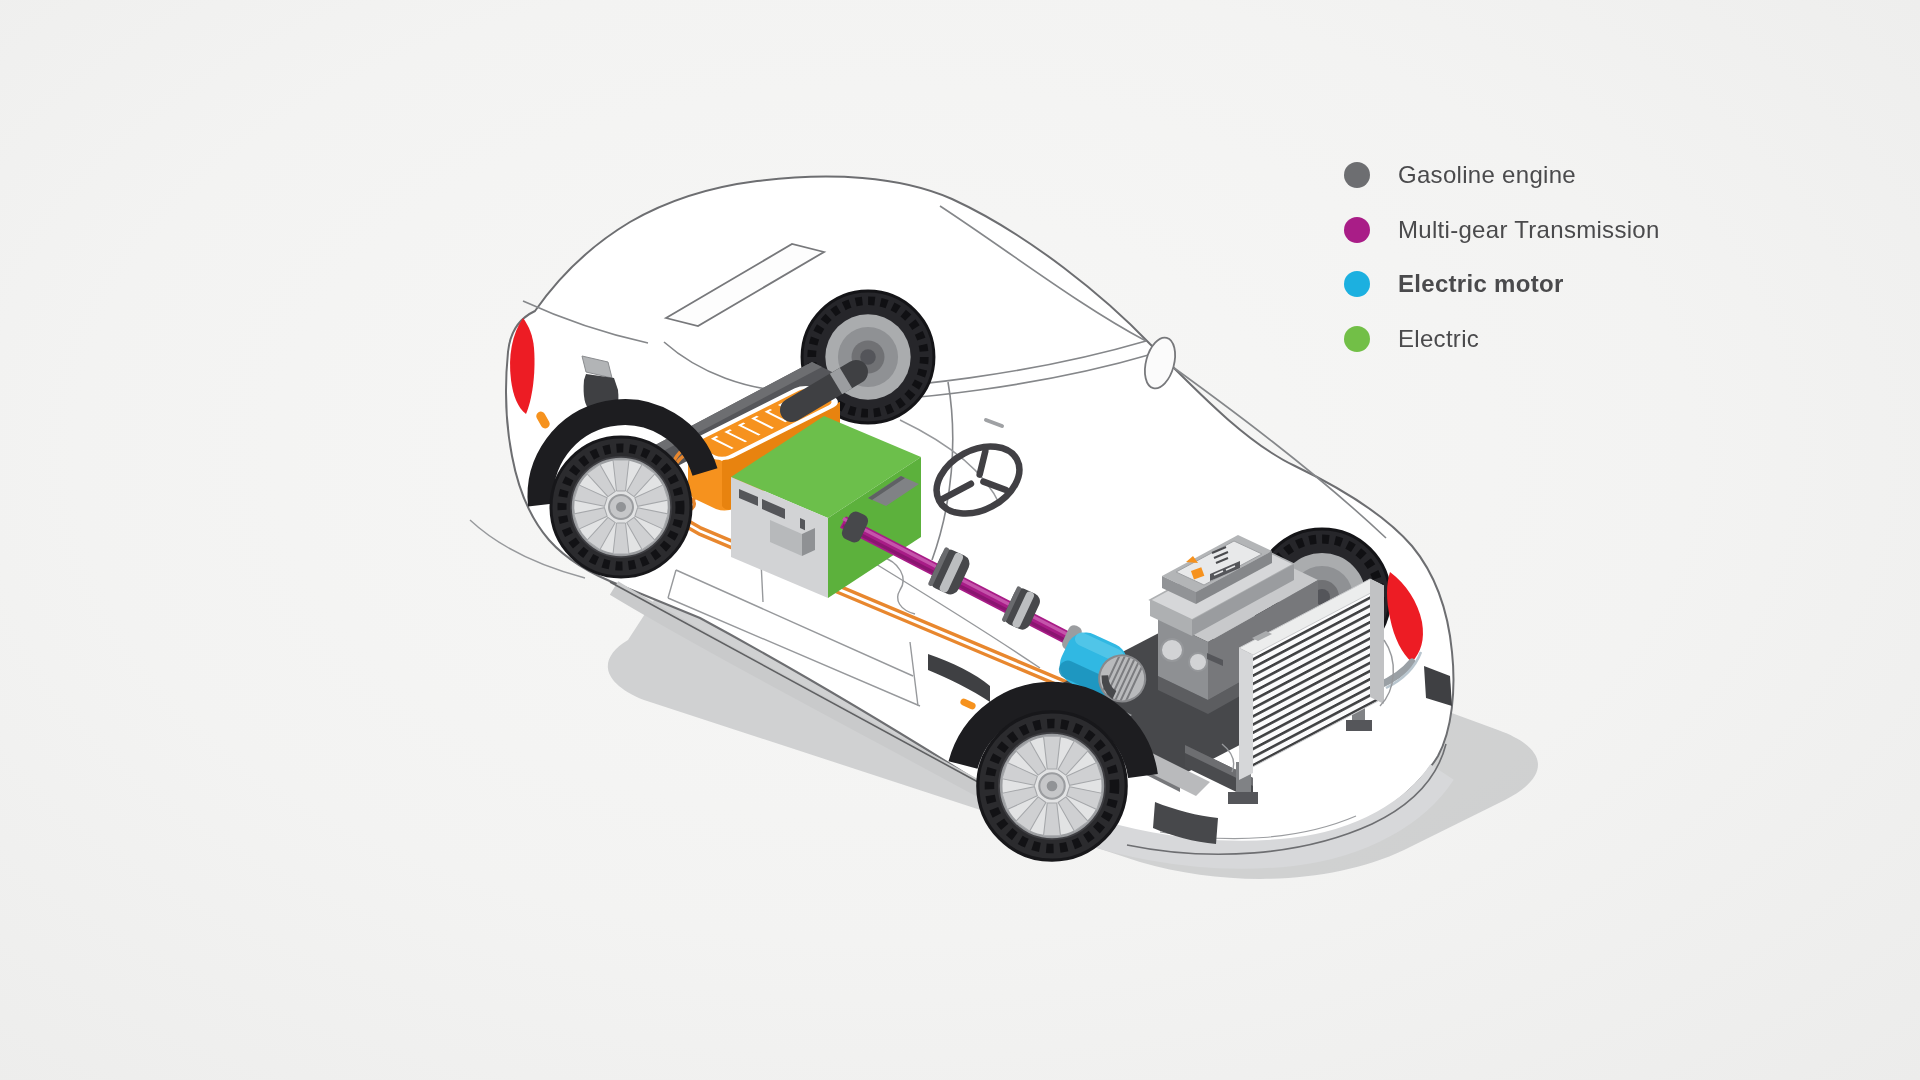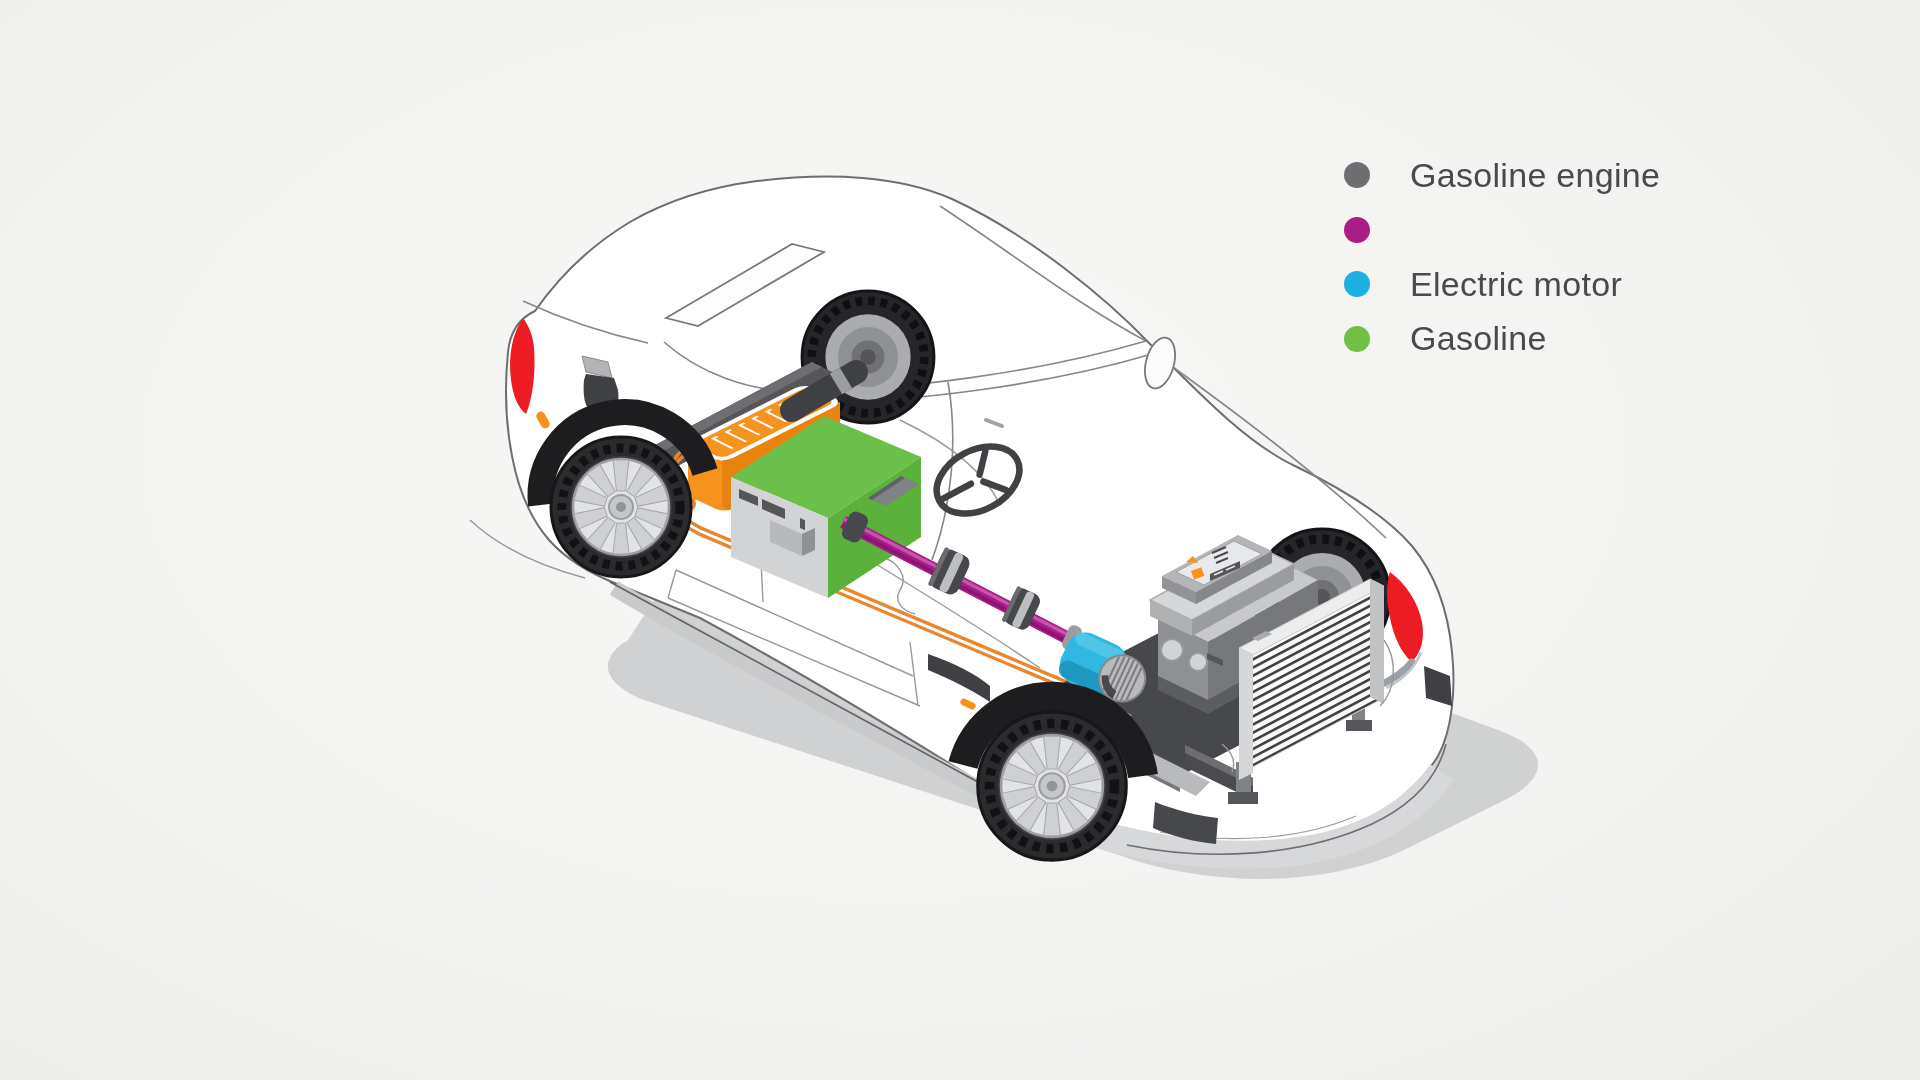--- a/index.html
+++ b/index.html
@@ -8,21 +8,21 @@
     font-family:"Liberation Sans","DejaVu Sans",sans-serif;
     background:var(--background,#f4f4f3);
   }
   .stage{position:relative;width:1920px;height:1080px;
     background:radial-gradient(ellipse at 46% 42%, #f7f7f6 0%, #f3f3f2 55%, #ececeb 100%);}
   svg{position:absolute;left:0;top:0;}
   
   .legend{position:absolute;left:1344px;top:148px;list-style:none;margin:0;padding:0;}
   .legend li{display:flex;align-items:center;height:54.5px;}
   .legend .dot{width:26px;height:26px;border-radius:50%;flex:0 0 26px;}
-  .legend .lbl{margin-left:40px;font-size:34px;letter-spacing:.3px;color:#4a4a4c;}
+  .legend .lbl{margin-left:28px;font-size:24px;letter-spacing:.3px;color:#4a4a4c;}
   
   .c-tank{fill:var(--gas_tank)}
   .c-tank-shade{fill:var(--gas_tank_shade)}
   .c-batt{fill:var(--batteries)}
   .c-batt-shade{fill:var(--batteries_shade)}
   .c-batt-face{fill:var(--batteries_face)}
   .s-trans{stroke:var(--transmission)}
   .s-trans-hi{stroke:var(--transmission_light)}
   .s-trans-lo{stroke:var(--transmission_dark)}
   .c-motor{fill:var(--motor)}
@@ -345,24 +345,25 @@
   </g>
 </svg>
 
 <ul class="legend">
   <li>
     <span class="dot" style="background: rgb(109, 110, 113);"></span>
     <span class="lbl" style="color: rgb(74, 74, 76);">Gasoline engine</span>
   </li>
   <li>
     <span class="dot" style="background: rgb(169, 29, 135);"></span>
+    <span class="lbl" style="color: rgb(74, 74, 76);">Multi-gear Transmission</span>
   </li>
   <li>
     <span class="dot" style="background: rgb(28, 176, 224);"></span>
-    <span class="lbl" style="color: rgb(74, 74, 76);">Electric motor</span>
+    <span class="lbl" style="color: rgb(74, 74, 76); font-weight: bold;">Electric motor</span>
   </li>
   <li>
     <span class="dot" style="background: rgb(114, 191, 71);"></span>
-    <span class="lbl" style="color: rgb(74, 74, 76);">Gasoline</span>
+    <span class="lbl" style="color: rgb(74, 74, 76);">Electric</span>
   </li>
 </ul>
 
 </div>
 
 </body></html>

